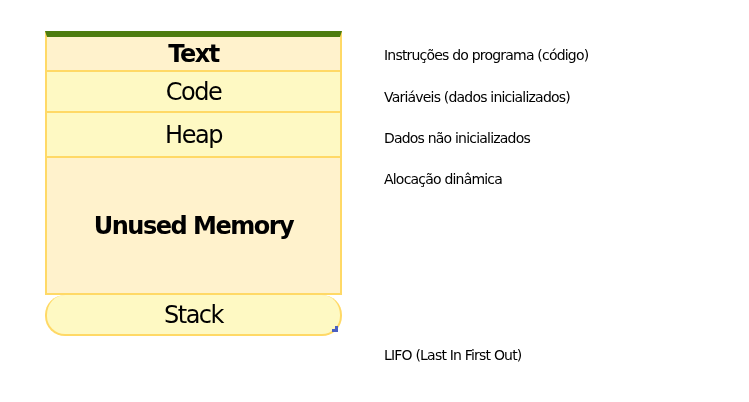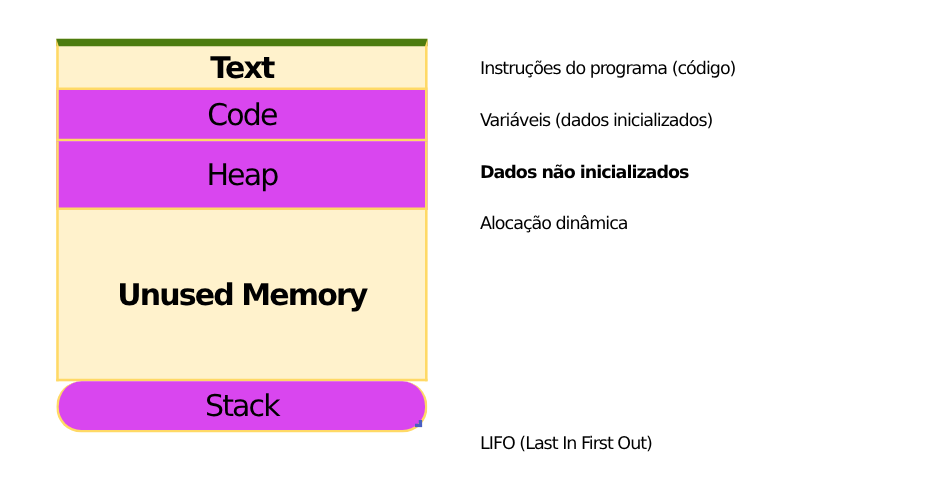--- a/index.html
+++ b/index.html
@@ -4,37 +4,37 @@
 <style>
   html, body { margin:0; padding:0; background:#ffffff; }
   body { width:749px; height:402px; position:relative; overflow:hidden;
          font-family:"DejaVu Sans", sans-serif; color:#000; }
   .stack { position:absolute; left:45px; top:31px; width:297px; }
   .seg { box-sizing:border-box; border:2px solid #ffd966; border-top:none;
          display:flex; align-items:center; justify-content:center;
          font-size:24px; letter-spacing:-1.5px; }
   .seg:first-child { border-top:6px solid #4d7c0f; }
   .light { background:#fff2cc; }
-  .dark { background:#d946ef;text-align:center; }
+  .dark { background:#fef9c3;text-align:center; }
   .bold { font-weight:bold; }
   .handle { position:absolute; right:2px; bottom:2px; width:6px; height:6px;
             background:#4a5fc1; clip-path:polygon(100% 0,100% 100%,0 100%,0 50%,50% 50%,50% 0); }
   .desc { position:absolute; left:372px; font-size:14px; letter-spacing:-0.8px; white-space:nowrap;margin-left:12px; }
 </style>
 </head>
 <body>
 
 <div class="stack">
   <div class="seg light bold" style="height:41px;">Text</div>
   <div class="seg dark" style="height:41px;">Code</div>
-  <div class="seg dark" style="height:55px;">Heap</div>
+  <div class="seg dark" style="height:45px;">Heap</div>
   <div class="seg light" style="height:137px;font-weight:bold;">Unused Memory</div>
   <div class="seg dark" style="height:41px; position:relative;border-radius:20px;">
     <span>Stack</span>
     <span class="handle"></span>
   </div>
 </div>
 
 <div class="desc" style="top:47px;">Instruções do programa (código)</div>
 <div class="desc" style="top:89px;">Variáveis (dados inicializados)</div>
-<div class="desc" style="top:130px;font-weight:bold;">Dados não inicializados</div>
+<div class="desc" style="top:130px;">Dados não inicializados</div>
 <div class="desc" style="top:171px;">Alocação dinâmica</div>
 <div class="desc" style="top:347px;">LIFO (Last In First Out)</div>
 
 </body></html>

